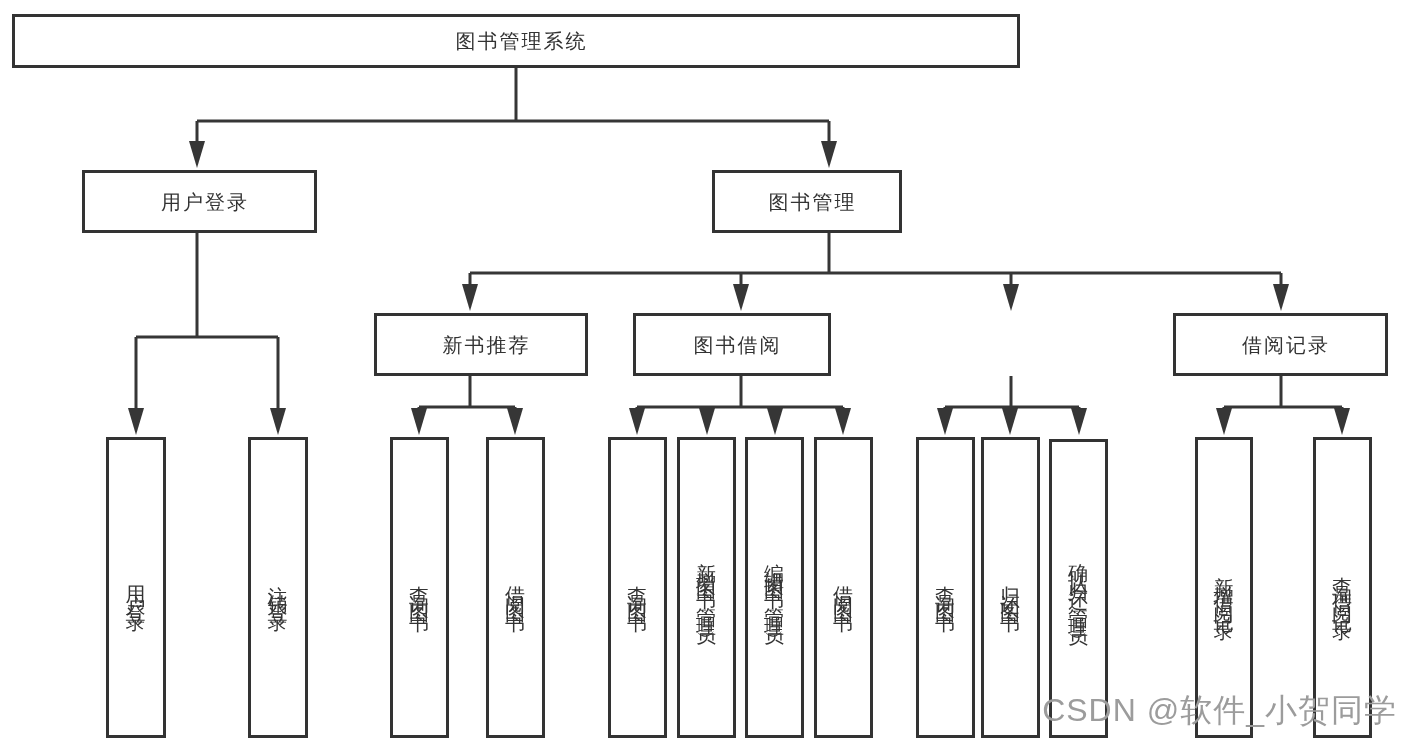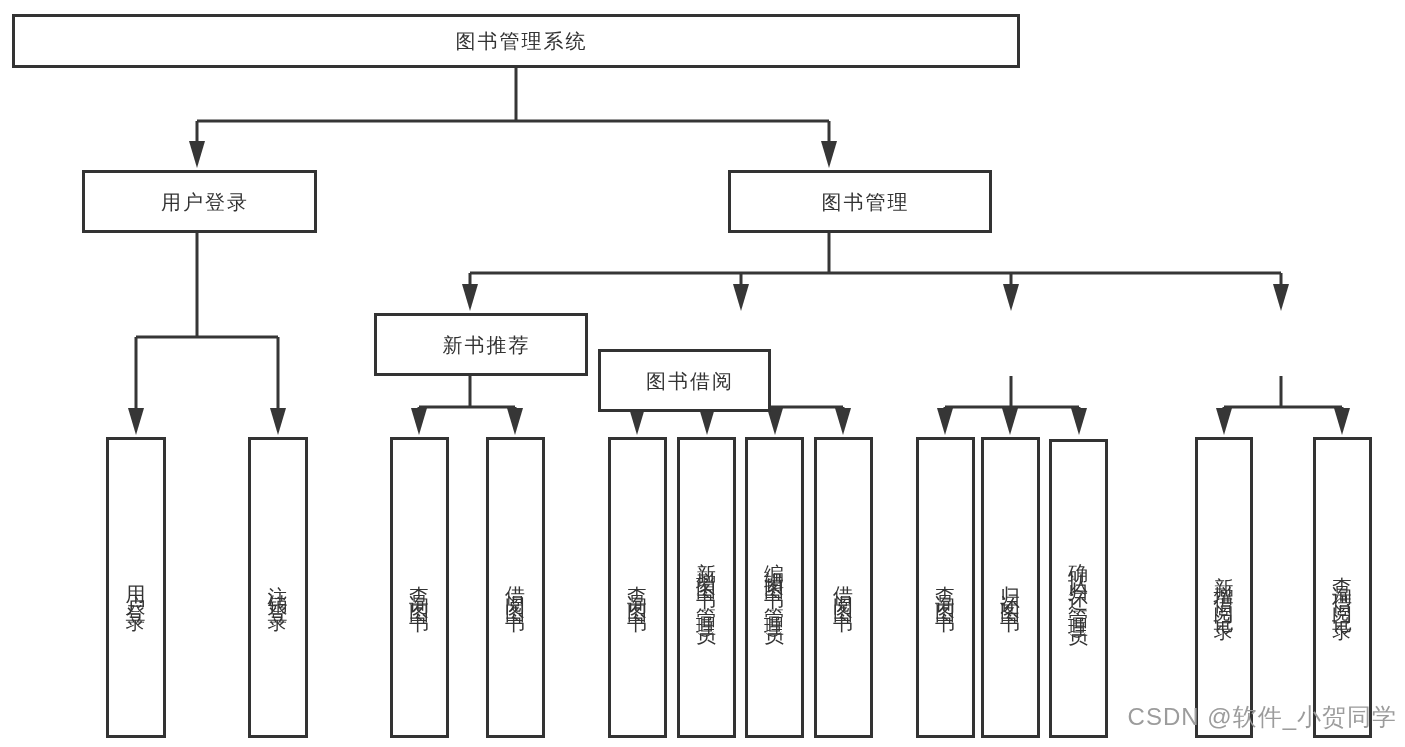--- a/index.html
+++ b/index.html
@@ -60,21 +60,21 @@
     font-size:20px;
     letter-spacing:9px;
     line-height:1;
     white-space:nowrap;
     color:var(--text);
   }
   .watermark{
     position:absolute;
     right:8px;
     bottom:14px;
-    font-size:24px;
+    font-size:32px;
     color:var(--watermark);
     letter-spacing:1px;
     white-space:nowrap;
   }
 </style>
 </head>
 <body>
 
 <div class="canvas">
 
@@ -110,24 +110,25 @@
     <polygon points="1071,408 1087,408 1079,435"></polygon>
 
     <path d="M1281 376 V407 M1224 407 H1342 M1224 407 V410 M1342 407 V410"></path>
     <polygon points="1216,408 1232,408 1224,435"></polygon>
     <polygon points="1334,408 1350,408 1342,435"></polygon>
   </svg>
 
   <div class="box root" style="left:12px;top:14px;width:1008px;height:54px;">图书管理系统</div>
 
   <div class="box" style="left:82px;top:170px;width:235px;height:63px;">用户登录</div>
-  <div class="box" style="left:728px;top:170px;width:264px;height:63px;">图书管理</div>
+  <div class="box" style="left:712px;top:170px;width:190px;height:63px;">图书管理</div>
 
   <div class="box" style="left:374px;top:313px;width:214px;height:63px;">新书推荐</div>
-  <div class="box" style="left:598px;top:313px;width:173px;height:63px;margin-top:36px;">图书借阅</div>
+  <div class="box" style="left:633px;top:313px;width:198px;height:63px;">图书借阅</div>
+  <div class="box" style="left:1173px;top:313px;width:215px;height:63px;">借阅记录</div>
 
   <div class="leaf" style="left:106px;top:437px;width:60px;height:301px;">
     <span>用户登录</span>
   </div>
   <div class="leaf" style="left:248px;top:437px;width:60px;height:301px;">
     <span>注销登录</span>
   </div>
 
   <div class="leaf" style="left:390px;top:437px;width:59px;height:301px;">
     <span>查询图书</span>

